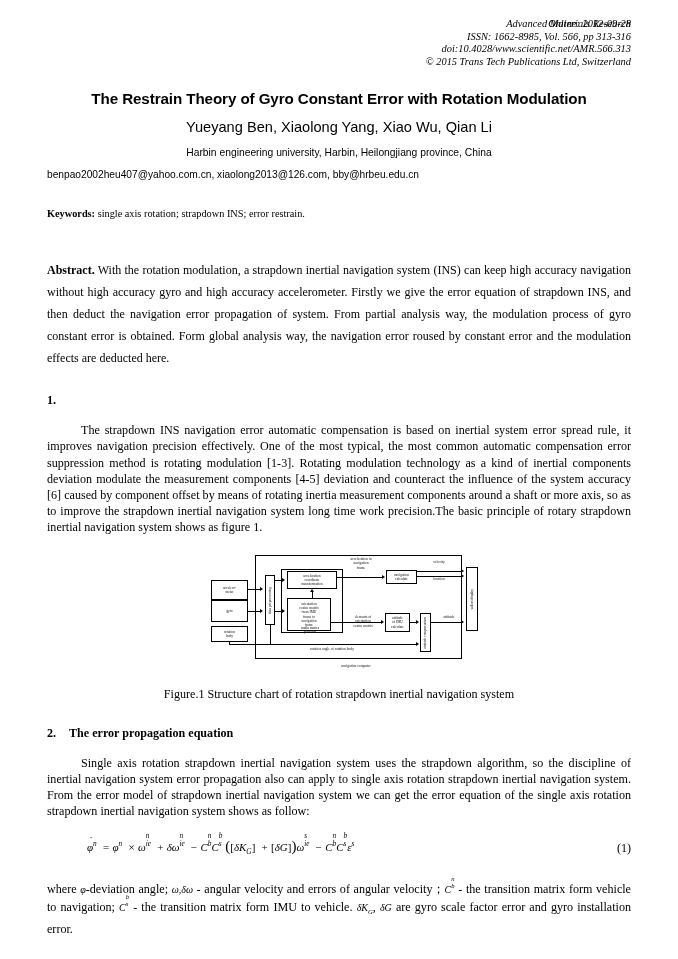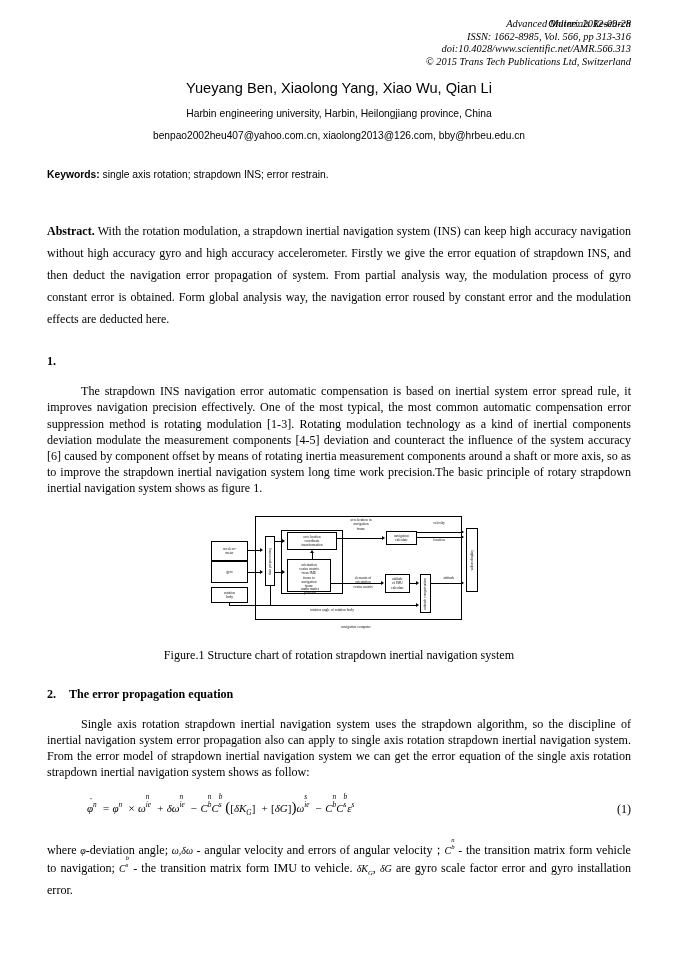--- a/index.html
+++ b/index.html
@@ -56,30 +56,29 @@
     font-size: 14.6px;
     margin-top: 12px;
   }
   .affiliation {
     text-align: center;
     font-family: "Liberation Sans", sans-serif;
     font-size: 10.3px;
     margin-top: 12px;
   }
   .emails {
-    text-align: center;
     font-family: "Liberation Sans", sans-serif;
     font-size: 10.2px;
     margin-top: 10px;
     line-height: 14px;
   }
 
   
   .keywords {
-    font-family: Liberation Sans, sans-serif;
+    font-family: Liberation Serif, serif;
     font-size: 10.3px;
     margin-top: 26px;
   }
   .keywords .lbl { font-weight: bold; }
 
   
   .abstract {
     font-size: 12px;
     line-height: 22px;
     text-align: justify;
@@ -235,20 +234,21 @@
 <div class="page">
 
   <div class="journal-header">
     <div>Advanced Materials Research</div>
     <div>ISSN: 1662-8985, Vol. 566, pp 313-316</div>
     <div>doi:10.4028/www.scientific.net/AMR.566.313</div>
     <div>© 2015 Trans Tech Publications Ltd, Switzerland</div>
     <div class="online">Online: 2012-09-28</div>
   </div>
 
+  <div class="paper-title">The Restrain Theory of Gyro Constant Error with Rotation Modulation</div>
   <div class="authors">Yueyang Ben, Xiaolong Yang, Xiao Wu, Qian Li</div>
   <div class="affiliation">Harbin engineering university, Harbin, Heilongjiang province, China</div>
   <div class="emails">
     <div>benpao2002heu407@yahoo.com.cn, xiaolong2013@126.com, bby@hrbeu.edu.cn</div>
   </div>
 
   <div class="keywords">
     <span class="lbl">Keywords:</span>
     <span>single axis rotation; strapdown INS; error restrain.</span>
   </div>

